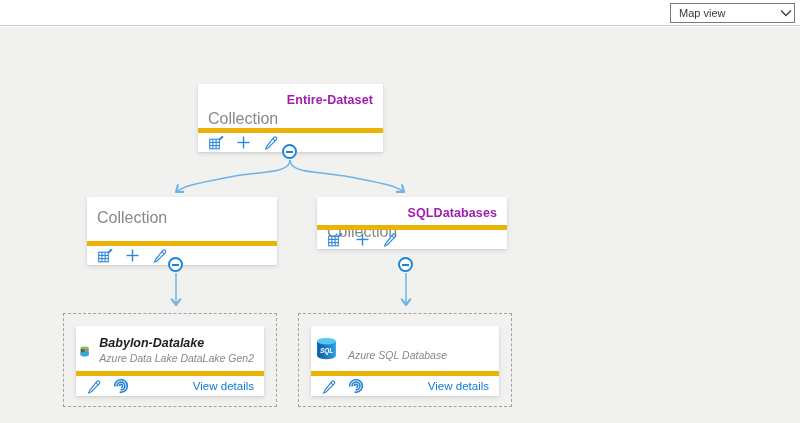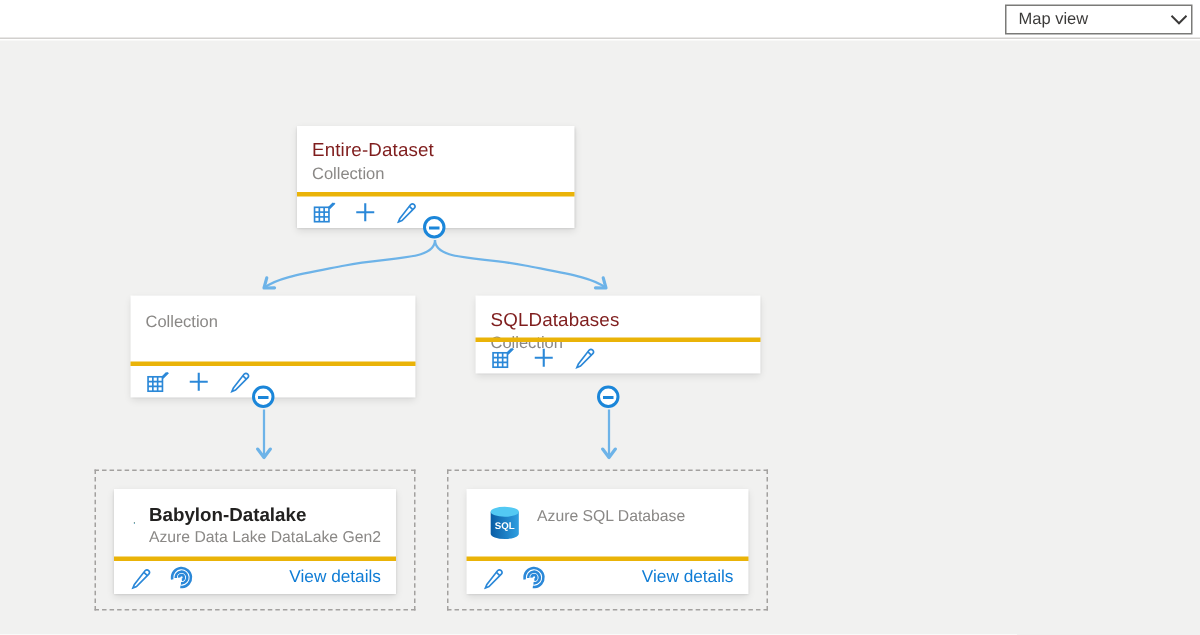--- a/index.html
+++ b/index.html
@@ -23,45 +23,45 @@
     pointer-events:none; z-index:1; }
 
   
   .card { position:absolute; background:#ffffff; z-index:2;
     box-shadow:0 0.5px 1.5px rgba(0,0,0,.12), 0 2px 5px rgba(0,0,0,.10); }
   .c-root { left:198px; top:84px;  width:185px; height:68px; }
   .c-dl   { left:87px;  top:197px; width:190px; height:68px; }
   .c-sql  { left:317px; top:197px; width:190px; height:52px; }
 
   .card-body { padding:9px 10px 0 10px; }
-  .c-title { font-size:12.5px; font-weight:normal; color:#7f1d1d; letter-spacing:.1px; }
-  .c-sub   { font-size:11px; color:#8a8886; margin-top:3px; }
+  .c-title { font-size:12.5px; font-weight:bold; color:#a21caf; letter-spacing:.1px;text-align:right; }
+  .c-sub   { font-size:16px; color:#8a8886; margin-top:3px; }
   .card-footer { position:absolute; left:0; right:0; bottom:0; height:24px;
-    border-top:3px solid #eab308; display:flex; align-items:center;
+    border-top:5px solid #eab308; display:flex; align-items:center;
     padding:0 10px; gap:12px; }
   .card-footer.between { justify-content:space-between; height:25px; }
   .f-icons { display:flex; align-items:center; gap:12px; }
   .icon-btn { display:inline-flex; cursor:pointer; }
 
   
   .collapse { position:absolute; width:15px; height:15px; border-radius:50%;
     background:#ffffff; border:2px solid #1b86d9; z-index:3; cursor:pointer;
     display:flex; align-items:center; justify-content:center; }
   .minus { width:7px; height:2px; background:#1b86d9; display:block; }
   .cl-root { left:282px; top:144px; }
   .cl-dl   { left:168px; top:257px; }
   .cl-sql  { left:398px; top:257px; }
 
   
   .dashed { position:absolute; border:1px dashed #a3a19f; z-index:2; }
   .g-dl  { left:63px;  top:313px; width:214px; height:94px; }
   .g-sql { left:298px; top:313px; width:214px; height:94px; }
   .src-card { position:absolute; left:12px; top:12px; width:188px; height:70px;
     background:#fff; box-shadow:0 0.5px 1.5px rgba(0,0,0,.12), 0 2px 5px rgba(0,0,0,.10); }
-  .src-body { display:flex; align-items:flex-start; gap:9px; padding:10px 10px 0 13px; }
+  .src-body { display:flex; align-items:flex-end; gap:9px; padding:10px 10px 0 3px;font-style:italic; }
   .src-title { font-size:12.5px; font-weight:bold; color:#222120; }
   .src-sub { font-size:10.5px; color:#8a8886; margin-top:2px; white-space:nowrap; }
   .details { font-size:11.5px; color:#0f7cd5; text-decoration:none; cursor:pointer; }
 </style>
 </head>
 <body>
 
 <div class="stage">
 
   <div class="topbar">

